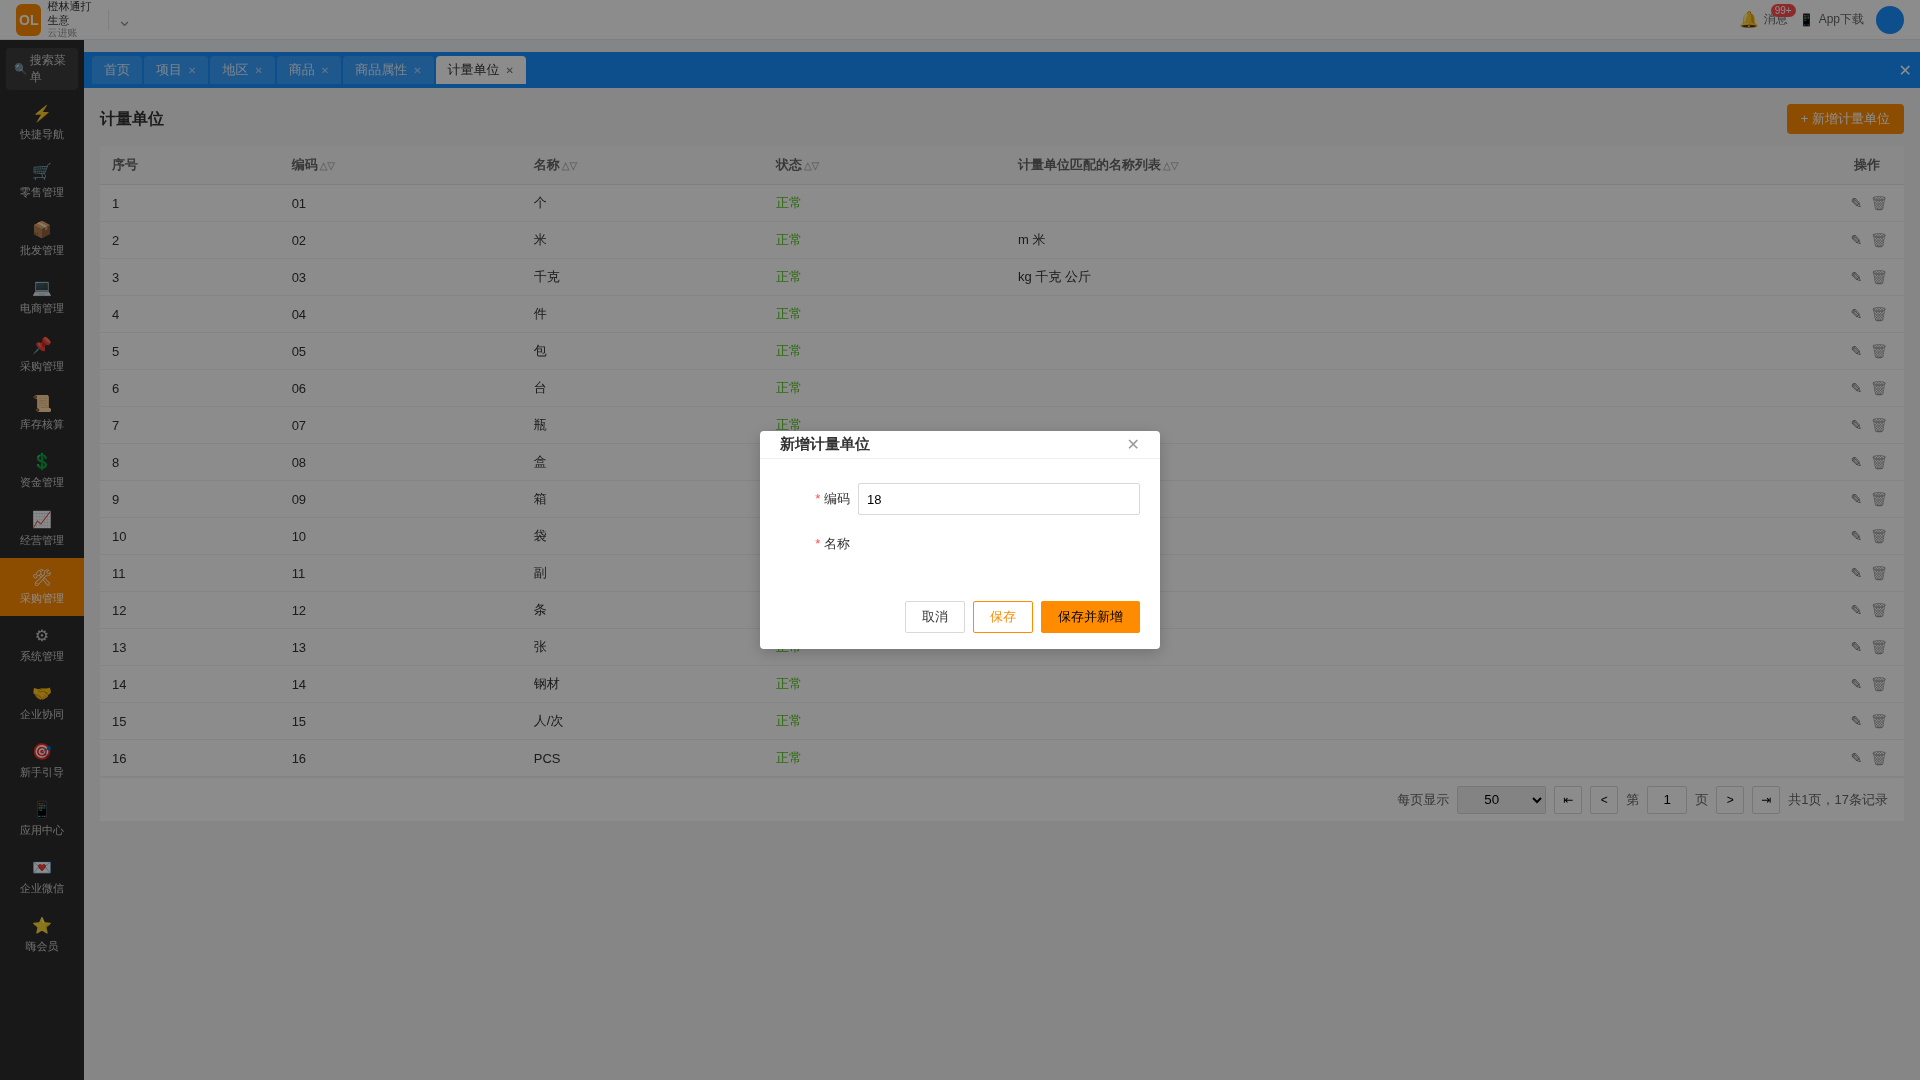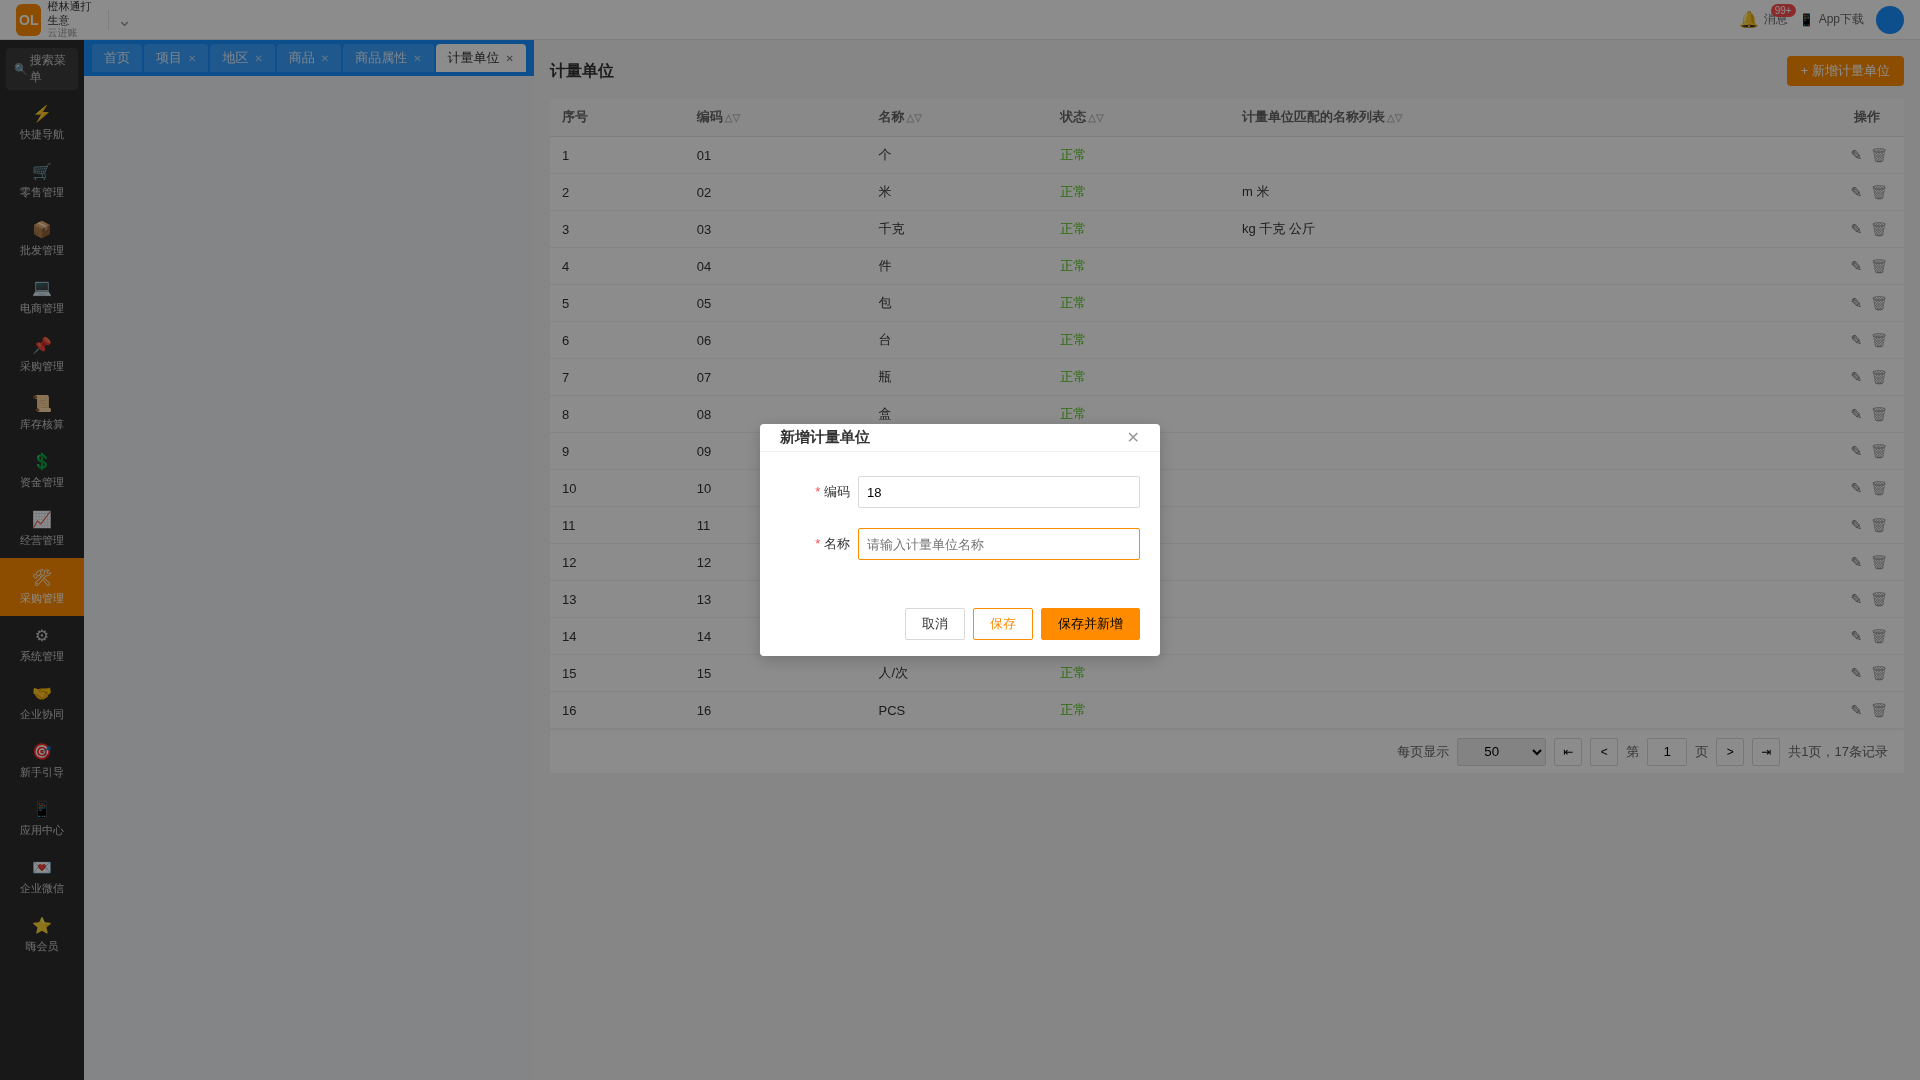--- a/index.html
+++ b/index.html
@@ -21,21 +21,21 @@
     .layout { display: flex; height: calc(1080px - 40px); }
 
     
     .sidebar { width: 84px; background: #2d2d2d; display: flex; flex-direction: column; align-items: center; padding-top: 8px; overflow-y: auto; }
     .sidebar-item { width: 100%; padding: 10px 4px; display: flex; flex-direction: column; align-items: center; cursor: pointer; color: #ccc; font-size: 11px; gap: 4px; }
     .sidebar-item.active { background: #ff8c00; color: white; }
     .sidebar-icon { font-size: 16px; }
     .sidebar-search { background: #3d3d3d; border-radius: 4px; padding: 4px 8px; color: #ccc; font-size: 11px; width: 72px; margin-bottom: 4px; display: flex; align-items: center; justify-content: center; cursor: pointer; }
 
     
-    .main { flex: 1; display: flex; overflow: hidden; }
+    .main { flex: 1; display: flex; flex-direction: column; overflow: hidden; margin-top: 12px; }
 
     
     .tabbar { height: 36px; background: #1890ff; display: flex; align-items: center; padding: 0 8px; gap: 2px; position: relative; }
     .tab { height: 28px; padding: 0 12px; border-radius: 4px 4px 0 0; display: flex; align-items: center; gap: 6px; cursor: pointer; font-size: 13px; color: rgba(255,255,255,0.85); background: rgba(255,255,255,0.15); }
     .tab.active { background: #fff; color: #333; }
     .tab-close { font-size: 10px; opacity: 0.7; }
     .tabbar-close { position: absolute; right: 8px; color: white; cursor: pointer; font-size: 16px; }
 
     
     .content { flex: 1; background: #f5f5f5; padding: 16px; overflow-y: auto; position: relative; }
@@ -474,21 +474,20 @@
       <div class="form-row">
         <label class="form-label required">
           <span>编码</span>
         </label>
         <input class="form-input" type="text" value="18" style="">
       </div>
       <div class="form-row">
         <label class="form-label required">
           <span>名称</span>
         </label>
-        <input class="form-input active-border" type="text" placeholder="请输入计量单位名称" style="">
       </div>
     </div>
     <div class="modal-footer">
       <button class="btn-cancel">取消</button>
       <button class="btn-save">保存</button>
       <button class="btn-save-add">保存并新增</button>
     </div>
   </div>
 </div>
 

